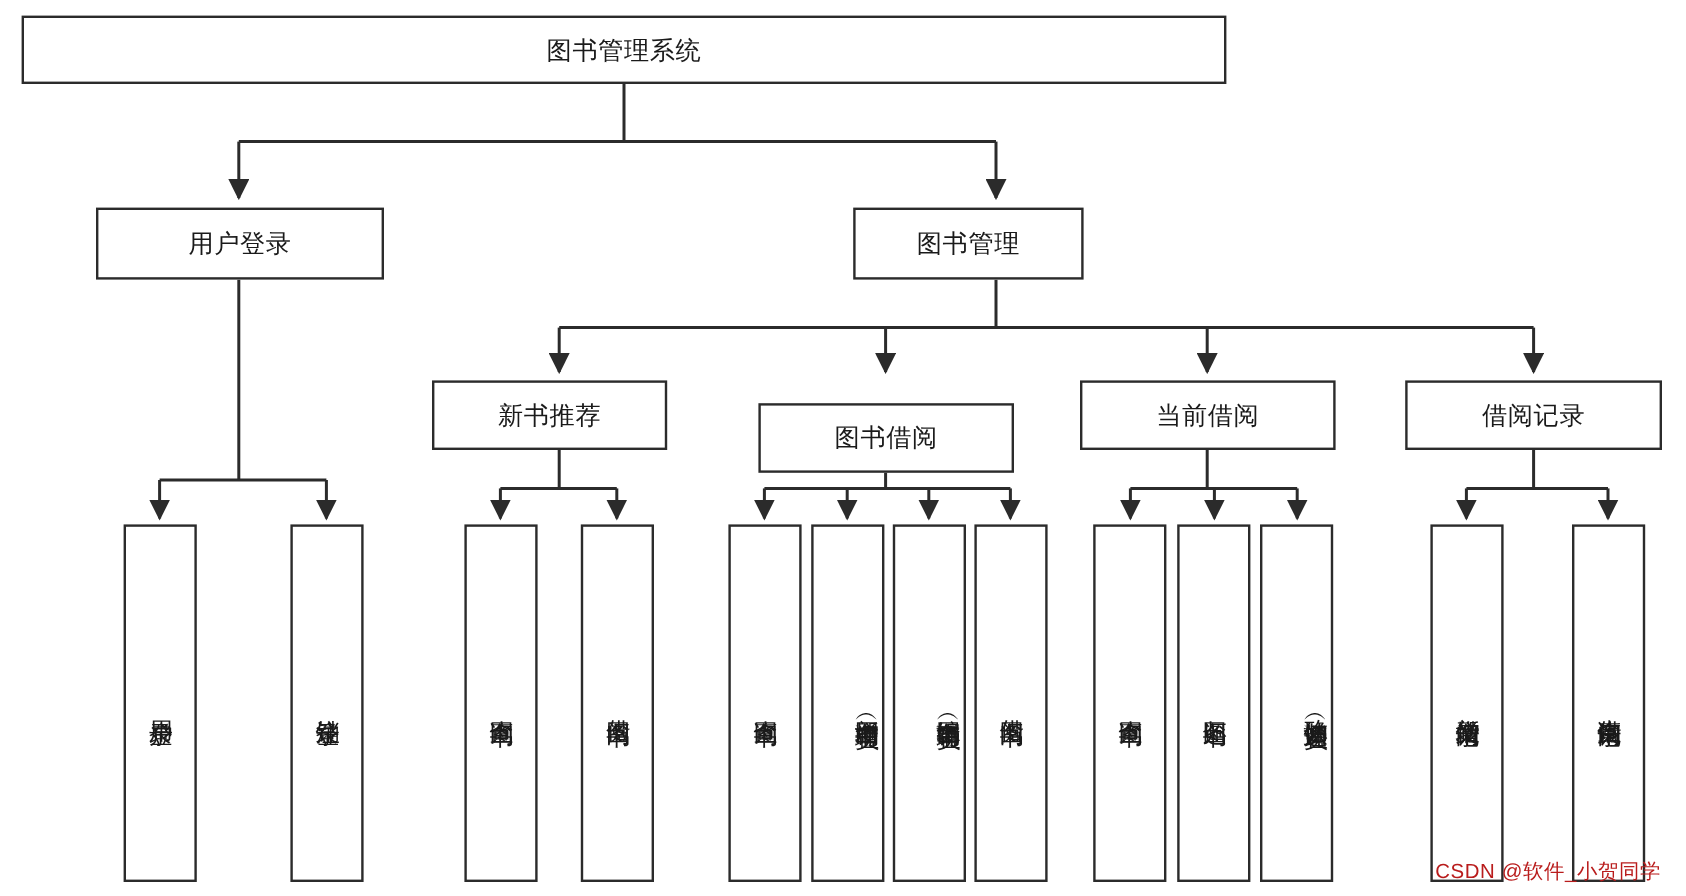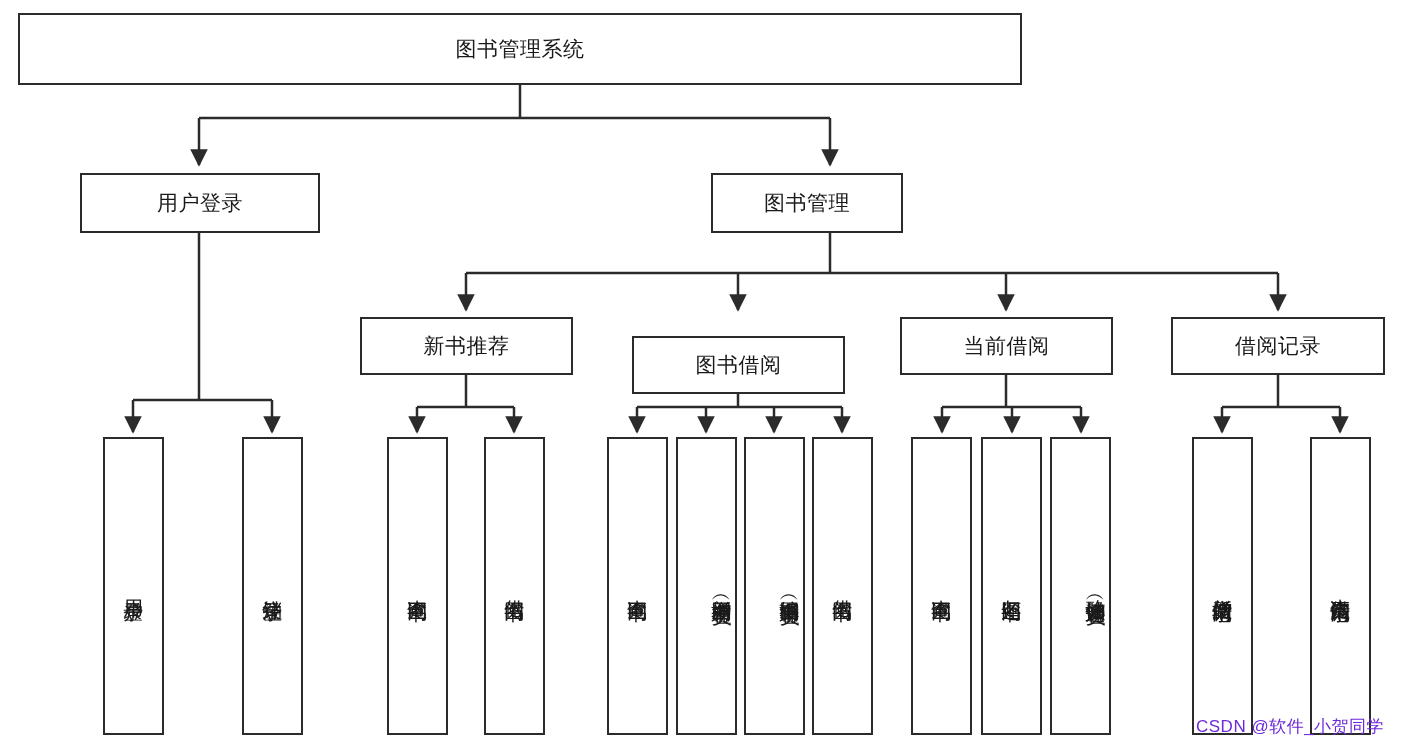--- a/index.html
+++ b/index.html
@@ -47,21 +47,21 @@
     letter-spacing: 1px;
     text-align: center;
   }
   .node-v.top-align {
     align-items: flex-start;
     padding-top: 4px;
   }
   .watermark {
     position: absolute;
     font-size: 17px;
-    color: #6d28d9;
+    color: #b91c1c;
     white-space: nowrap;
     letter-spacing: 0.5px;
     pointer-events: none;
   }
 </style>
 </head>
 <body>
 
 <div id="diagram-root">
 
@@ -108,26 +108,26 @@
       <path d="M 1012 407 L 1012 432" marker-end="url(#arrow)"></path>
       <path d="M 1081 407 L 1081 432" marker-end="url(#arrow)"></path>
 
       <path d="M 1278 375 L 1278 407"></path>
       <path d="M 1222 407 L 1340 407"></path>
       <path d="M 1222 407 L 1222 432" marker-end="url(#arrow)"></path>
       <path d="M 1340 407 L 1340 432" marker-end="url(#arrow)"></path>
     </g>
   </svg>
 
-  <div class="node node-h" style="left:18px; top:13px; width:1004px; height:72px;">图书管理系统</div>
+  <div class="node node-h" style="left:18px; top:13px; width:1004px; height:57px;">图书管理系统</div>
 
   <div class="node node-h" style="left:80px; top:173px; width:240px; height:60px;">用户登录</div>
   <div class="node node-h" style="left:711px; top:173px; width:192px; height:60px;">图书管理</div>
 
-  <div class="node node-h" style="left:360px; top:317px; width:213px; height:58px;text-align:center;">新书推荐</div>
+  <div class="node node-h" style="left:360px; top:317px; width:196px; height:58px;text-align:center;">新书推荐</div>
   <div class="node node-h" style="left:632px; top:317px; width:213px; height:58px;margin-top:19px;">图书借阅</div>
   <div class="node node-h" style="left:1171px; top:317px; width:214px; height:58px;">借阅记录</div>
   <div class="node node-h" style="left:900px; top:317px; width:213px; height:58px;">当前借阅</div>
 
   <div class="node node-v" style="left:103px; top:437px; width:61px; height:298px;">用户登录</div>
   <div class="node node-v" style="left:242px; top:437px; width:61px; height:298px;">注销登录</div>
 
   <div class="node node-v" style="left:387px; top:437px; width:61px; height:298px;">查询图书</div>
   <div class="node node-v" style="left:484px; top:437px; width:61px; height:298px;">借阅图书</div>
 

